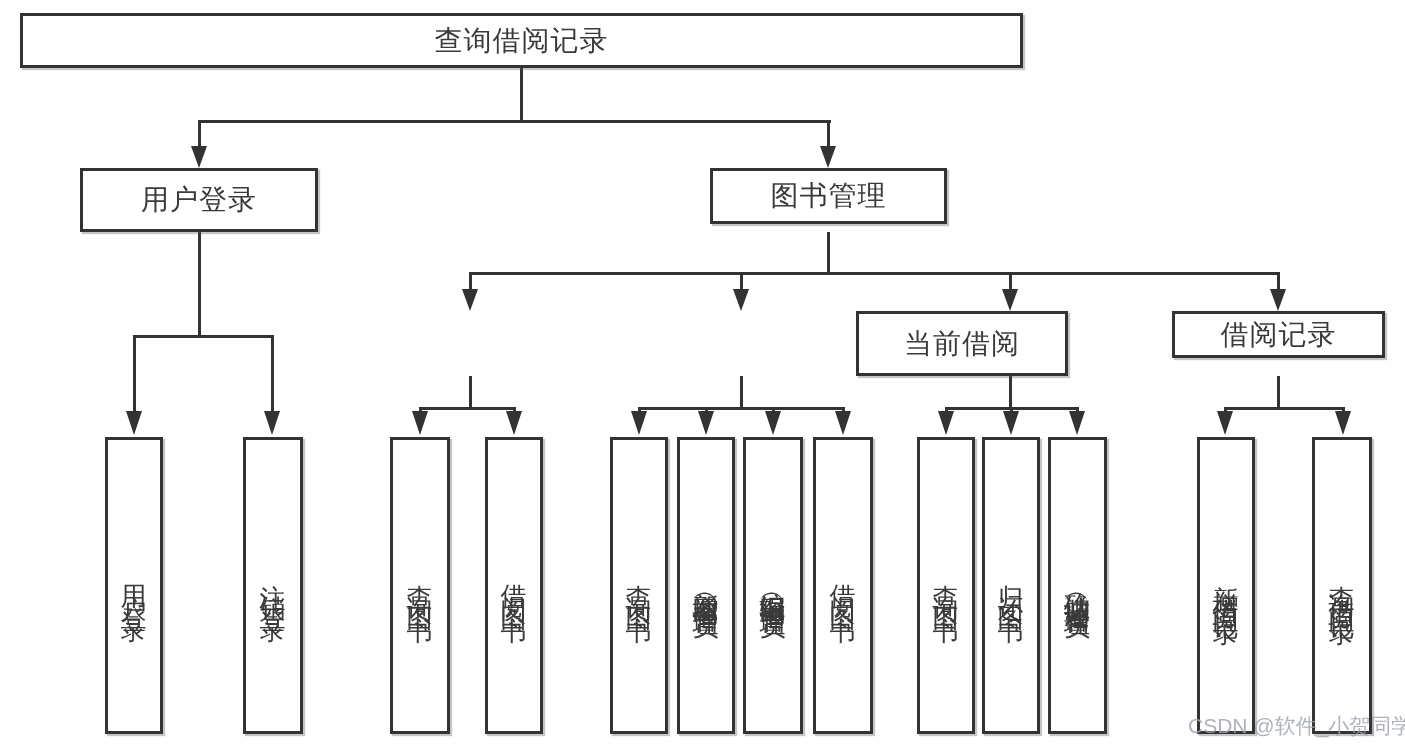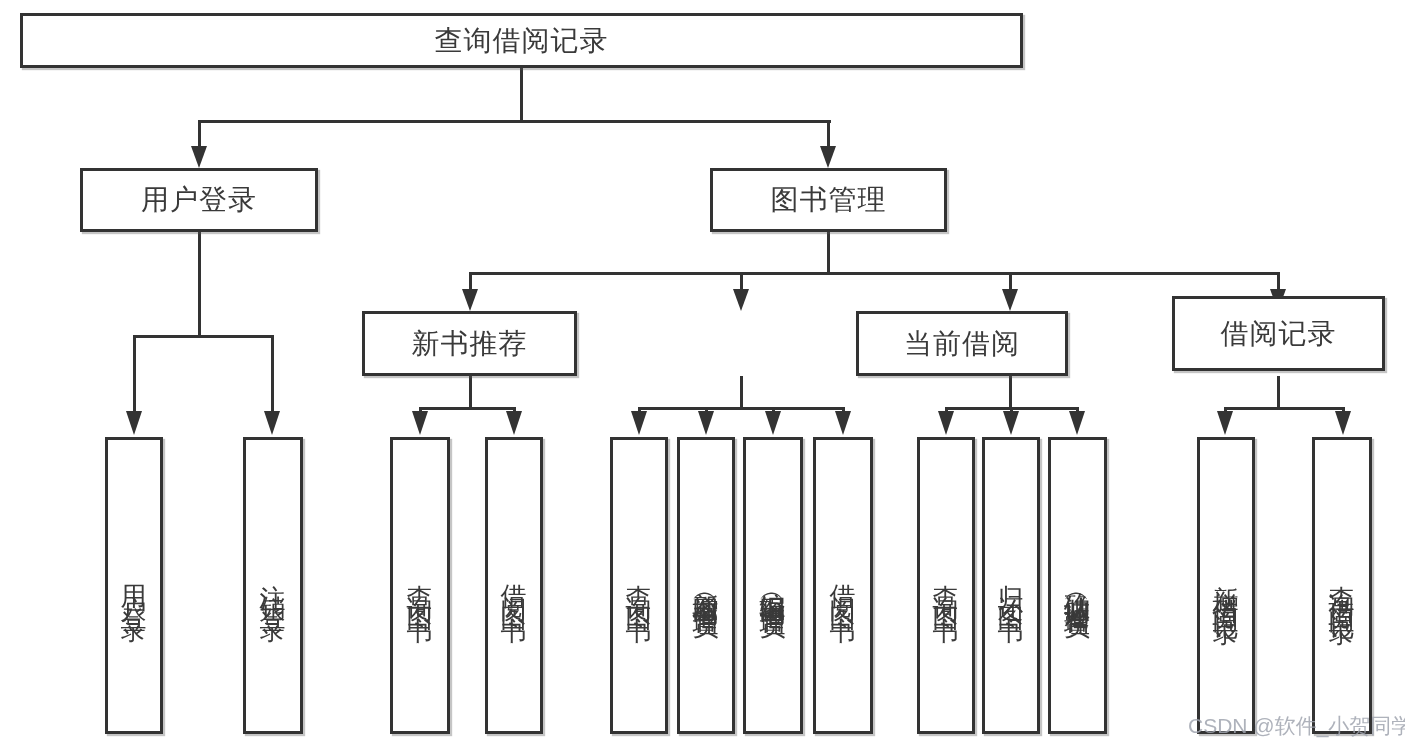--- a/index.html
+++ b/index.html
@@ -115,31 +115,28 @@
   <div class="line v" style="left:1342px;top:407px;height:7px"></div>
   <div class="arrow" style="left:1335px;top:411px"></div>
 
   <div class="node hnode" style="left:20px;top:13px;width:1003px;height:55px">
     <span>查询借阅记录</span>
   </div>
 
   <div class="node hnode" style="left:80px;top:168px;width:238px;height:64px">
     <span>用户登录</span>
   </div>
-  <div class="node hnode" style="left:710px;top:168px;width:237px;height:64px">
+  <div class="node hnode" style="left:710px;top:168px;width:237px;height:56px">
     <span>图书管理</span>
   </div>
 
-  <div class="node hnode" style="left:362px;top:311px;width:215px;height:65px">
-    <span>新书推荐</span>
-  </div>
   <div class="node hnode" style="left:856px;top:311px;width:212px;height:65px">
     <span>当前借阅</span>
   </div>
-  <div class="node hnode" style="left:1172px;top:296px;width:213px;height:75px">
+  <div class="node hnode" style="left:1172px;top:311px;width:213px;height:47px">
     <span>借阅记录</span>
   </div>
 
   <div class="node leaf" style="left:105px;top:437px;width:58px;height:297px">
     <span class="vlabel ls-wide">用户登录</span>
   </div>
   <div class="node leaf" style="left:243px;top:437px;width:60px;height:297px">
     <span class="vlabel ls-wide">注销登录</span>
   </div>
 

